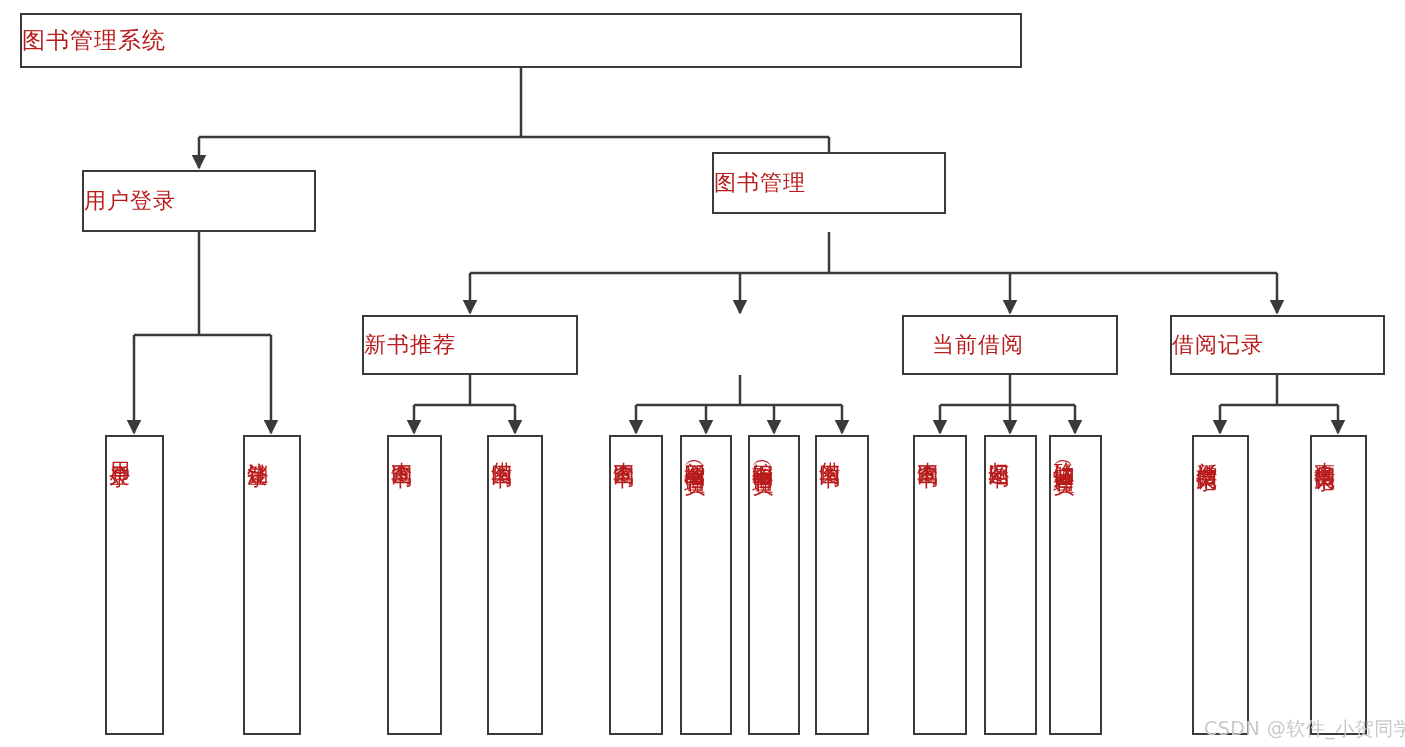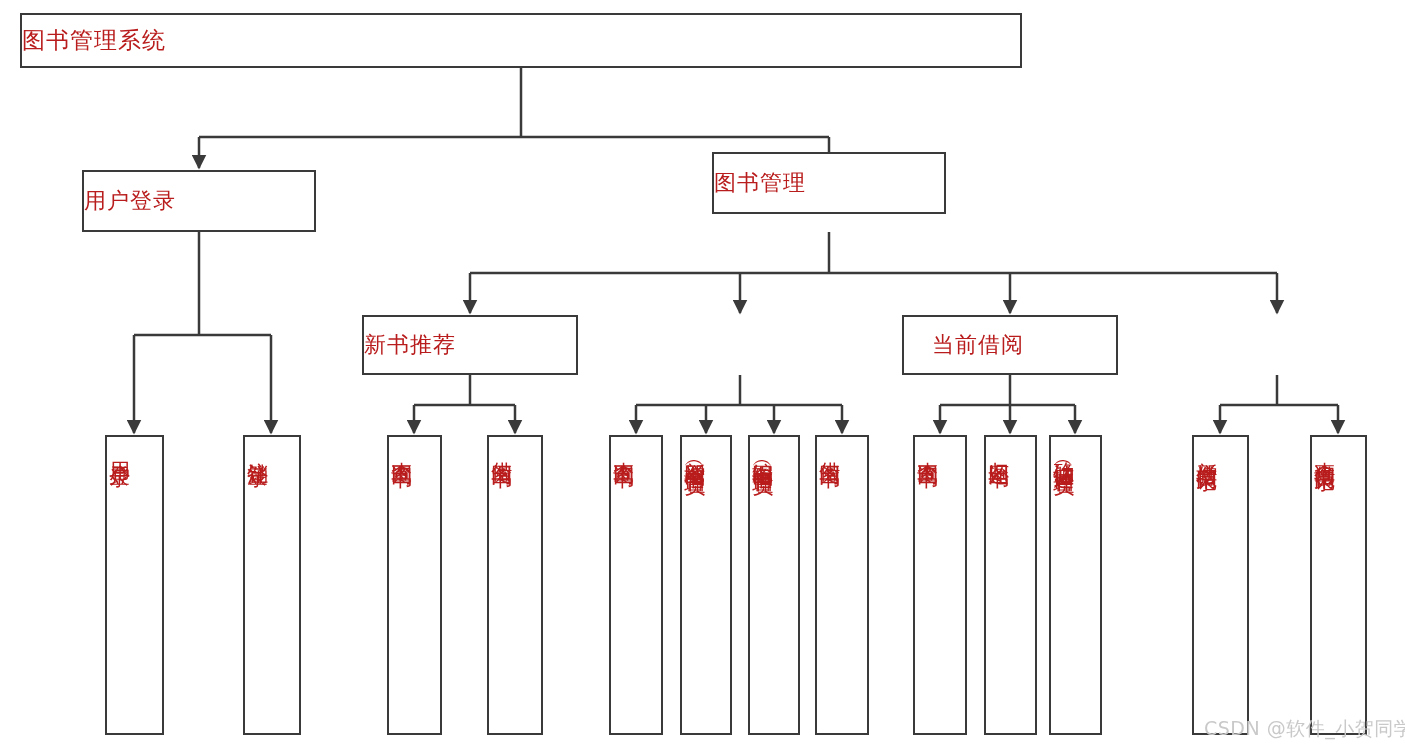--- a/index.html
+++ b/index.html
@@ -138,20 +138,23 @@
   <div class="node h" style="left:712px; top:152px; width:234px; height:62px;">
     <span class="node-label">图书管理</span>
   </div>
 
   <div class="node h" style="left:362px; top:315px; width:216px; height:60px;">
     <span class="node-label">新书推荐</span>
   </div>
   <div class="node h" style="left:902px; top:315px; width:216px; height:60px;padding-left:28px;">
     <span class="node-label">当前借阅</span>
   </div>
+  <div class="node h" style="left:1170px; top:315px; width:215px; height:60px;">
+    <span class="node-label">借阅记录</span>
+  </div>
 
   <div class="node v" style="left:105px; top:435px; width:59px; height:300px;">
     <span class="node-label">用户登录</span>
   </div>
   <div class="node v" style="left:243px; top:435px; width:58px; height:300px;">
     <span class="node-label">注销登录</span>
   </div>
   <div class="node v" style="left:387px; top:435px; width:55px; height:300px;">
     <span class="node-label">查询图书</span>
   </div>

